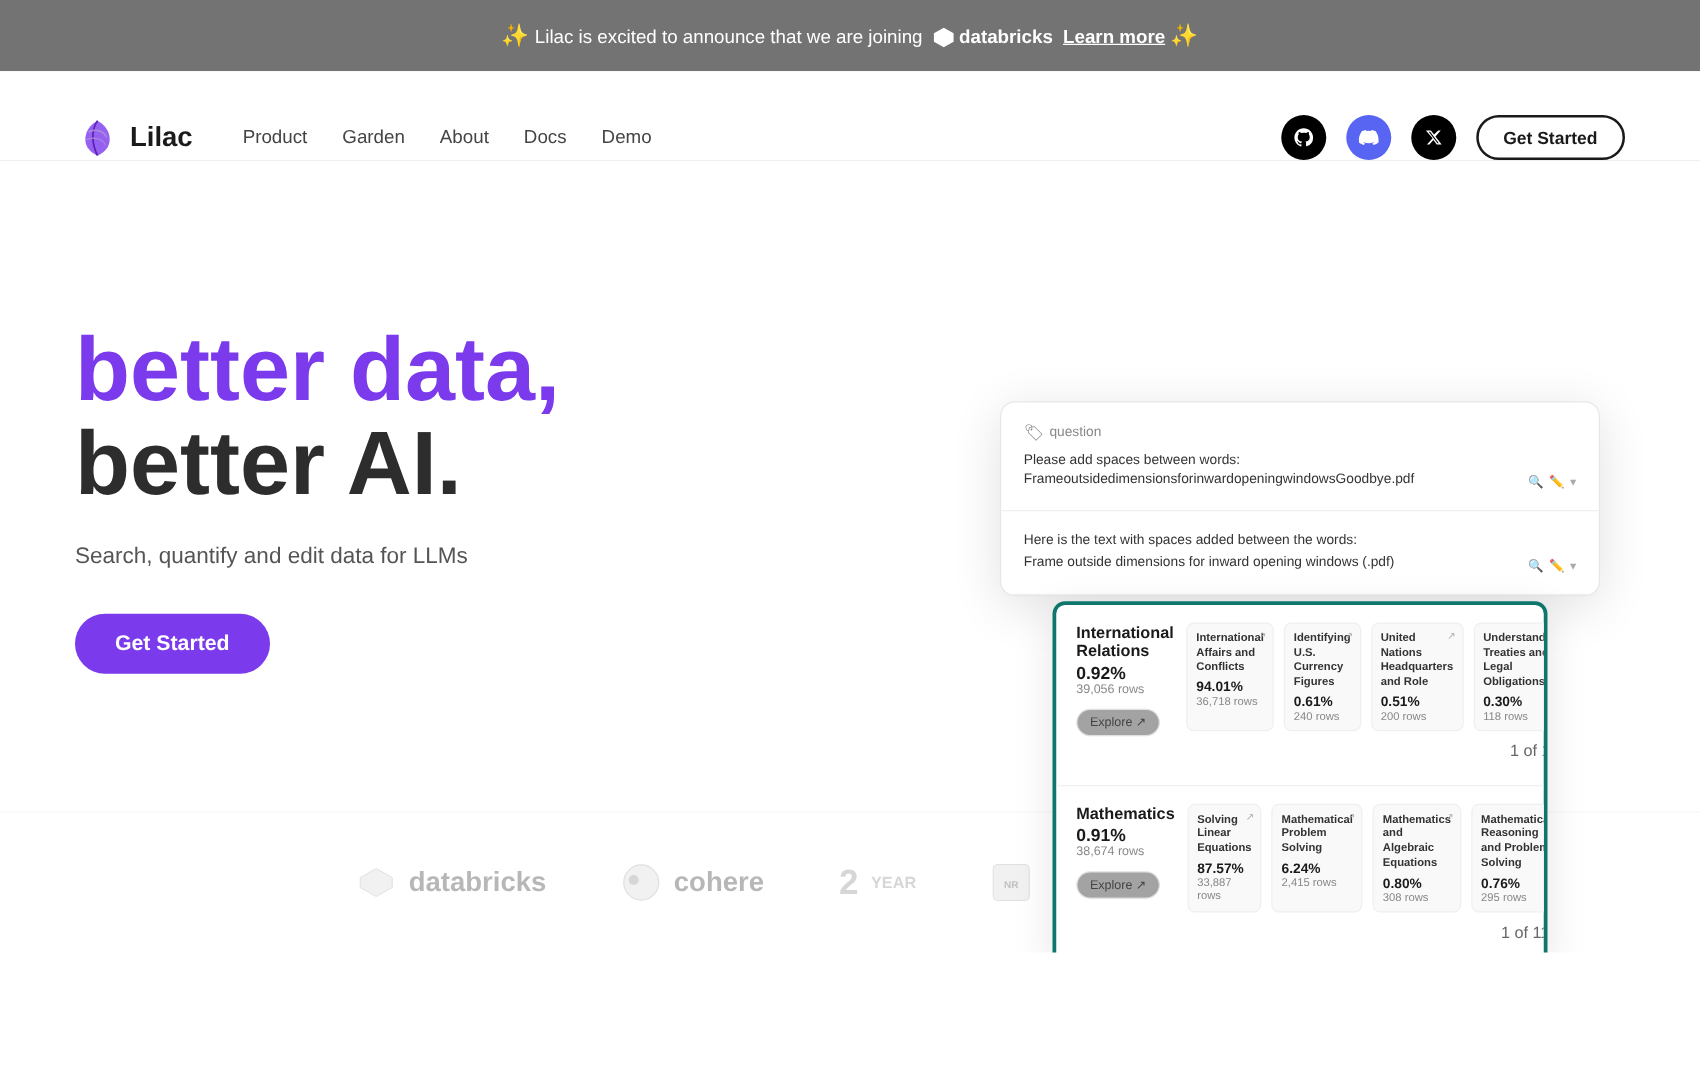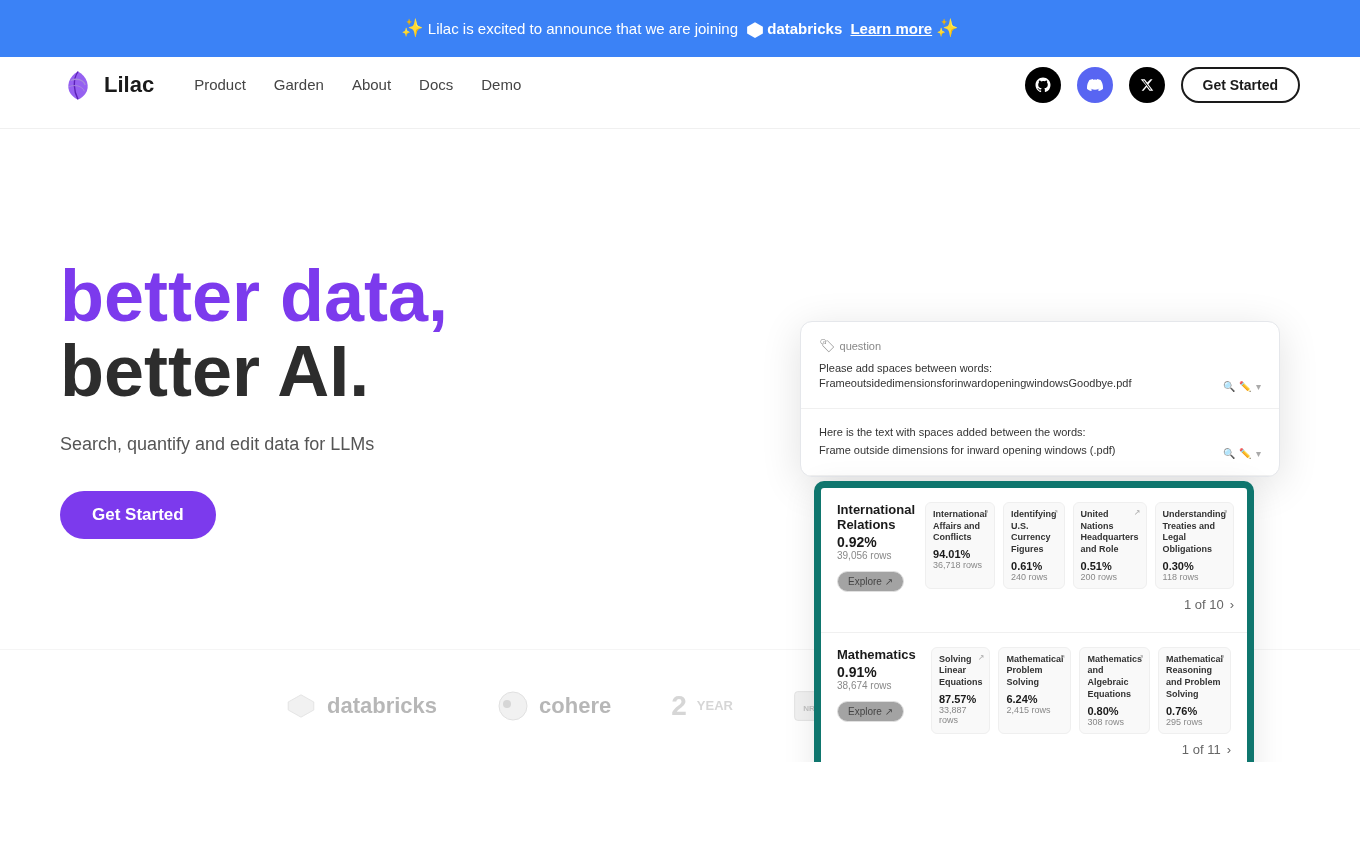--- a/index.html
+++ b/index.html
@@ -1,35 +1,35 @@
 <!DOCTYPE html>
 <html><head>
   <meta charset="utf-8">
   <style>
     * { margin: 0; padding: 0; box-sizing: border-box; }
     body { font-family: -apple-system, BlinkMacSystemFont, 'Segoe UI', sans-serif; background: #fff; overflow-x: hidden; }
 
     
     .banner {
-      background: #3b82f6;
+      background: #737373;
       padding: 14px 20px;
       text-align: center;
       color: #fff;
       font-size: 15px;
       line-height: 1.6;
     }
     .banner a { color: #fff; font-weight: 700; text-decoration: underline; }
     .banner .sparkle { font-size: 18px; }
 
     
     .navbar {
       display: flex;
-      align-items: flex-start;
+      align-items: flex-end;
       justify-content: space-between;
-      padding: 10px 60px;
+      padding: 0 60px;
       height: 72px;
       border-bottom: 1px solid #f0f0f0;
       background: #fff;
     }
     .navbar-left { display: flex; align-items: center; gap: 40px; }
     .logo { display: flex; align-items: center; gap: 8px; font-size: 22px; font-weight: 700; color: #1a1a1a; text-decoration: none; }
     .logo-icon { width: 36px; height: 36px; }
     .nav-links { display: flex; gap: 28px; list-style: none; }
     .nav-links a { color: #444; text-decoration: none; font-size: 15px; font-weight: 500; }
     .navbar-right { display: flex; align-items: center; gap: 16px; }
@@ -104,26 +104,26 @@
       align-items: flex-end;
     }
     .preview-field-content { flex: 1; font-size: 11px; color: #333; line-height: 1.4; }
     .preview-field-actions { display: flex; gap: 4px; align-items: center; }
     .preview-field-actions span { font-size: 10px; color: #aaa; cursor: pointer; }
     .preview-response-content { font-size: 11px; color: #333; line-height: 1.4; }
 
     
     .data-preview {
       background: #fff;
-      border: 7px solid #0f766e;
+      border: 3px solid #0f766e;
       border-radius: 10px;
       box-shadow: 0 8px 32px rgba(0,0,0,0.1);
-      width: 440px;
+      width: 396px;
       margin-top: 20px;
-      margin-left: 24px;
+      margin-left: 52px;
       overflow: hidden;
     }
     .data-preview-section { padding: 14px 16px; }
     .data-preview-section + .data-preview-section { border-top: 1px solid #f0f0f0; }
     .section-title { font-size: 13px; font-weight: 700; color: #1a1a1a; margin-bottom: 2px; }
     .section-pct { font-size: 14px; font-weight: 700; color: #1a1a1a; }
     .section-rows { font-size: 10px; color: #888; margin-bottom: 10px; }
     .section-grid {
       display: grid;
       grid-template-columns: 1fr 1fr 1fr 1fr;

